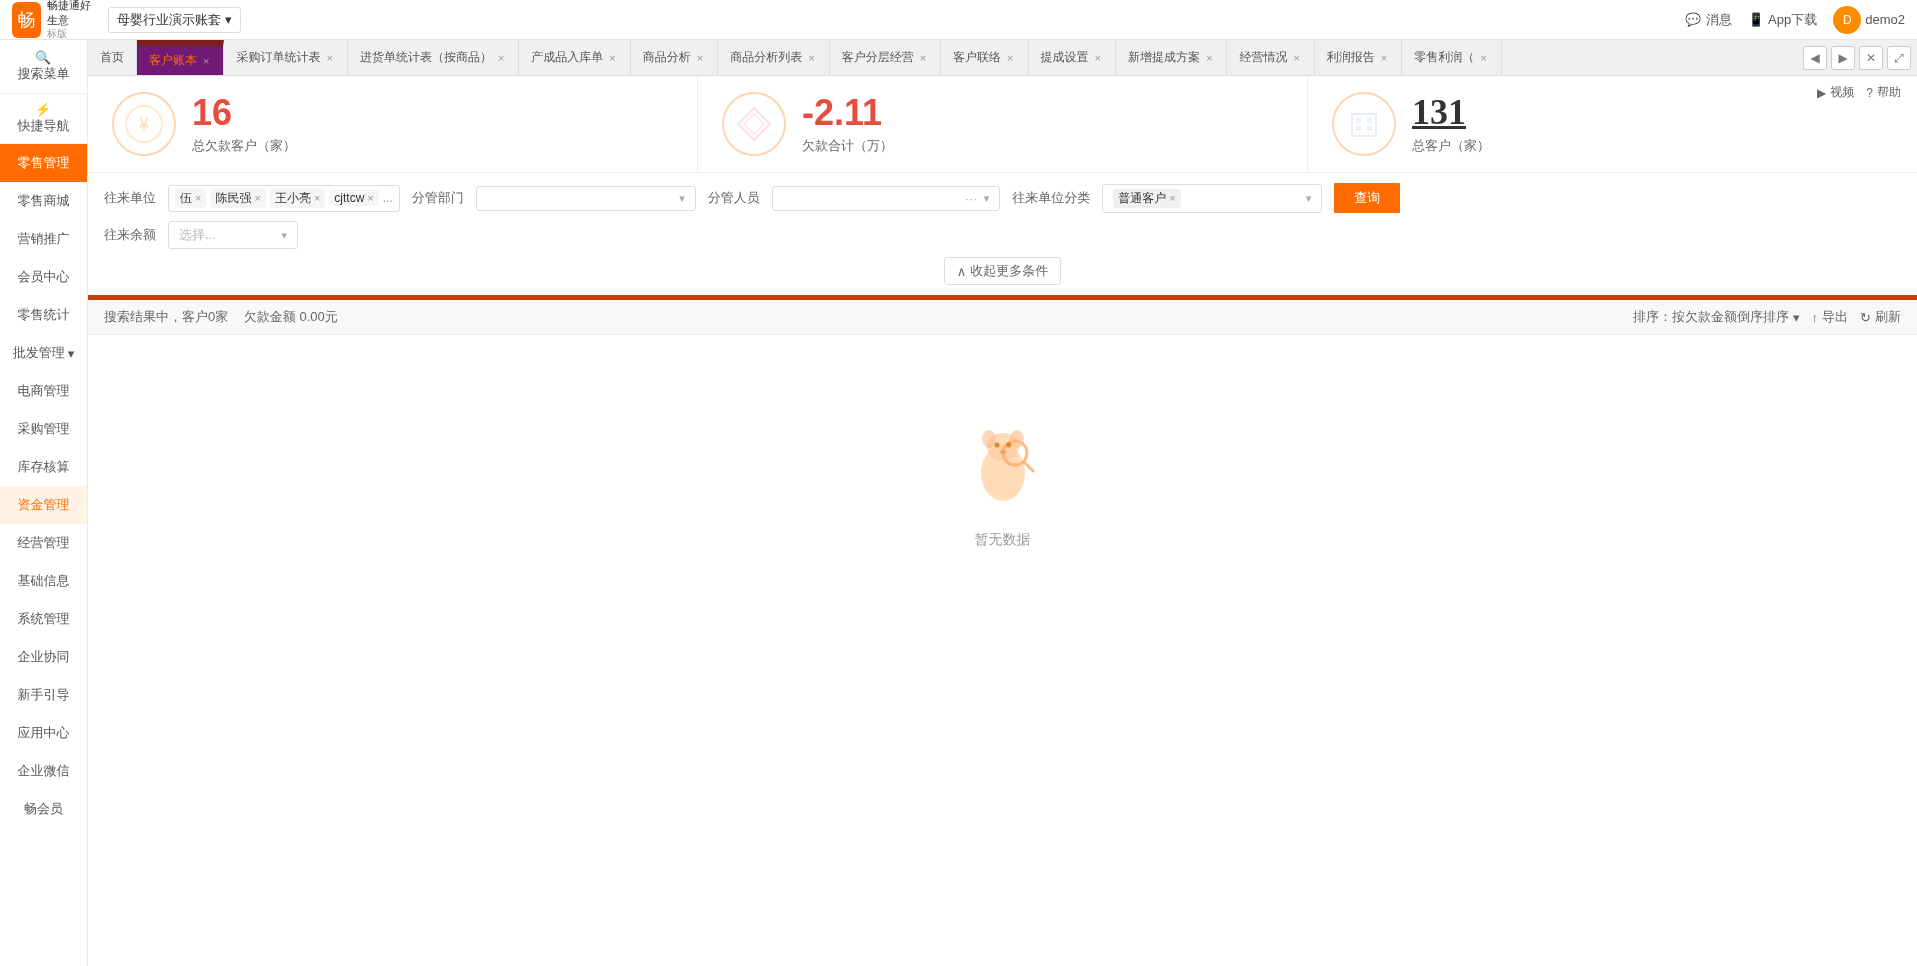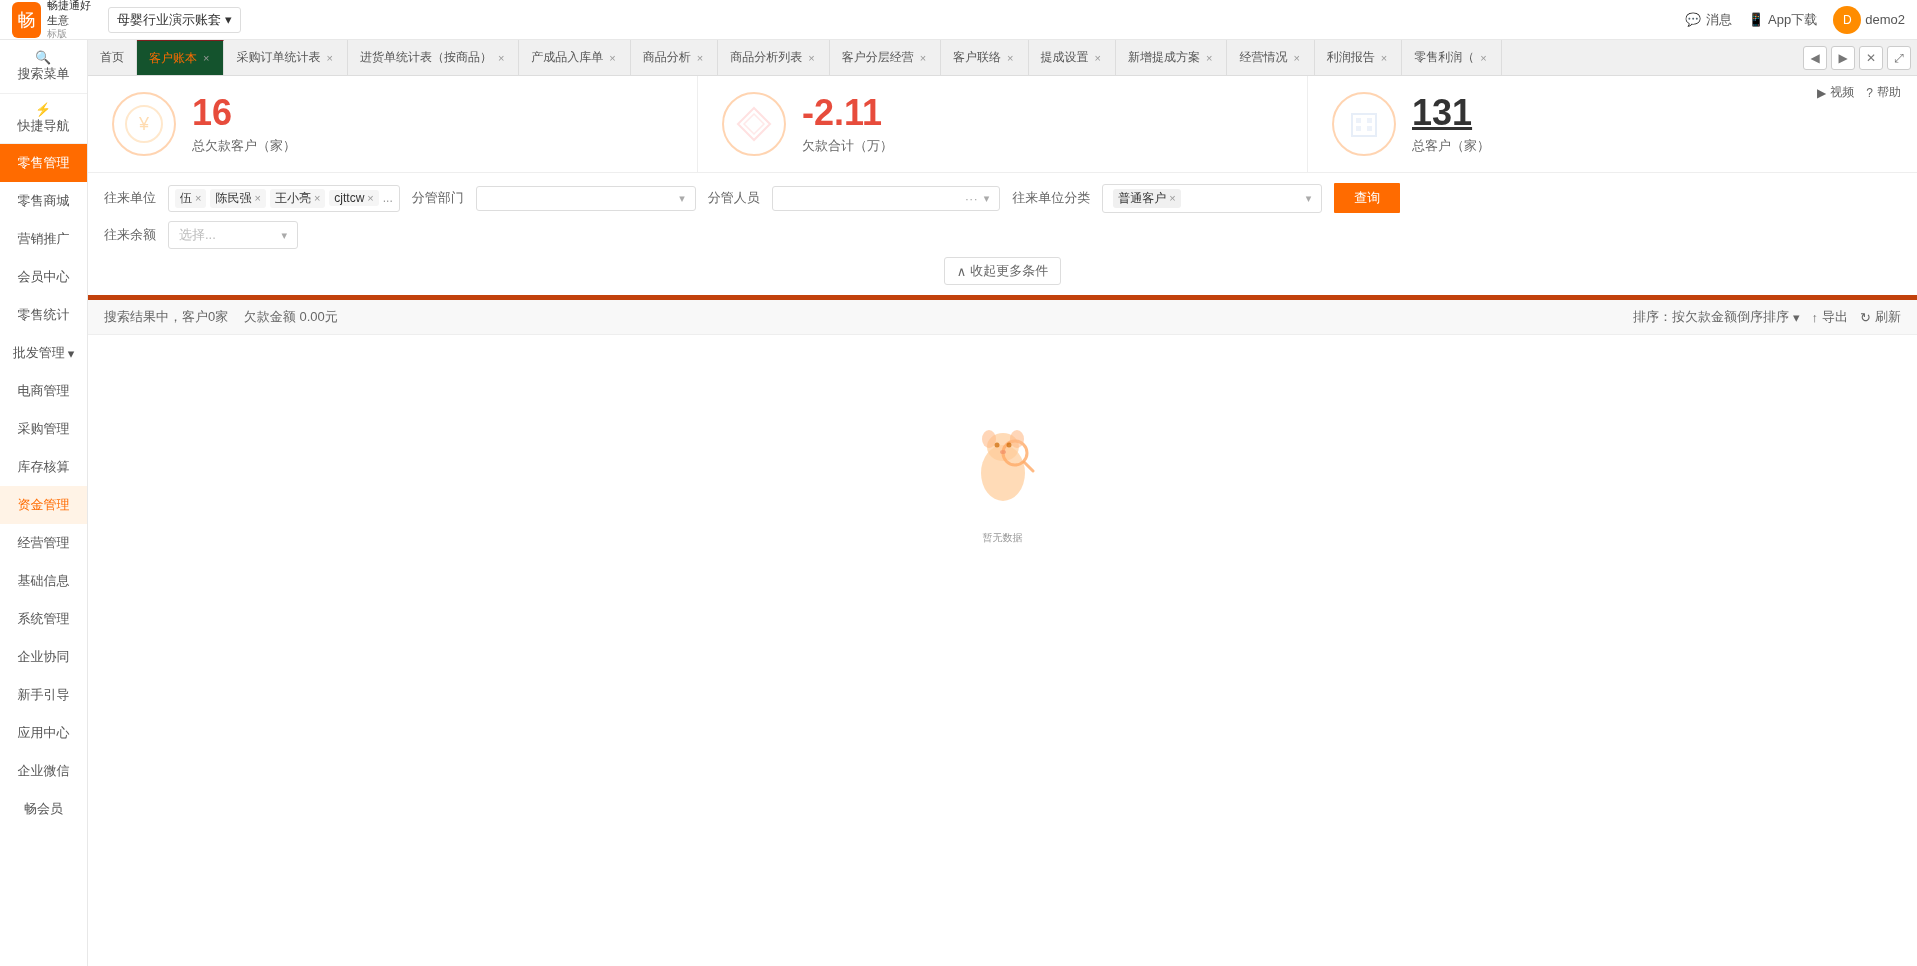--- a/index.html
+++ b/index.html
@@ -31,29 +31,29 @@
     .sidebar-item.active { background: #ff6b00; color: white; }
     .sidebar-item.active-parent { background: #fff3e6; color: #ff6b00; }
     .sidebar-item.has-arrow { display: flex; align-items: center; justify-content: center; gap: 3px; }
 
     
     .content-area { flex: 1; display: flex; flex-direction: column; overflow: hidden; }
 
     
     .tab-bar { background: #f0f0f0; display: flex; align-items: center; height: 36px; border-bottom: 1px solid #ddd; flex-shrink: 0; overflow: hidden; }
     .tab { display: flex; align-items: center; height: 36px; padding: 0 12px; border-right: 1px solid #ddd; font-size: 12px; color: #555; cursor: pointer; white-space: nowrap; gap: 4px; background: #f0f0f0; }
-    .tab.active { background: #14532d; color: #ff6b00; border-top: 1px solid #7f1d1d; }
+    .tab.active { background: #701a75; color: #ff6b00; border-top: 6px solid #7f1d1d; }
     .tab-close { font-size: 11px; color: #999; cursor: pointer; padding: 1px 2px; border-radius: 2px; }
     .tab-bar-actions { display: flex; align-items: center; margin-left: auto; padding-right: 6px; gap: 4px; }
     .tab-action-btn { width: 24px; height: 24px; display: flex; align-items: center; justify-content: center; cursor: pointer; color: #777; border: 1px solid #ccc; border-radius: 3px; background: #fff; font-size: 12px; }
 
     
     .page-content { flex: 1; overflow-y: auto; background: #fff; }
     .summary-card { flex: 1; display: flex; align-items: center; padding: 16px 24px; gap: 16px; border-right: 1px solid #eee; position: relative; }
-    .summary-card:last-child { border-right: none; }
+    .summary-card:last-child { border-right: none; font-family: Liberation Serif, serif; }
     .summary-text { }
     .summary-number { font-size: 36px; font-weight: bold; color: #e74c3c; line-height: 1.1; }
     .summary-number.neutral { color: #333; text-decoration: underline; }
     .summary-label { font-size: 13px; color: #666; margin-top: 4px; }
     .summary-icon-area { width: 64px; height: 64px; border-radius: 50%; border: 2px solid #ffaa66; display: flex; align-items: center; justify-content: center; font-size: 28px; color: #ff6b00; opacity: 0.5; flex-shrink: 0; }
     .page-action-link { display: flex; align-items: center; gap: 4px; color: #666; font-size: 12px; cursor: pointer; }
 
     
     .filter-area { padding: 10px 16px; background: #fff; border-bottom: 5px solid #c2410c; }
     .filter-row { display: flex; align-items: center; gap: 12px; margin-bottom: 8px; flex-wrap: wrap; }
@@ -78,21 +78,21 @@
     .sort-selector { display: flex; align-items: center; gap: 4px; cursor: pointer; text-align: center; }
 
     
     .data-table { width: 100%; border-collapse: collapse; }
     .data-table thead tr { border-bottom: 1px solid #eee; background: #fafafa; }
     .data-table th { padding: 12px 16px; font-size: 13px; color: #666; font-weight: normal; text-align: left; }
 
     
     .empty-state { display: flex; flex-direction: column; align-items: center; justify-content: center; padding: 80px 0; gap: 16px; }
     .empty-icon { width: 100px; height: 100px; display: flex; align-items: center; justify-content: center; }
-    .empty-text { font-size: 10px; color: #999; }
+    .empty-text { font-size: 14px; color: #999; }
 
     
     .summary-section { display: flex; align-items: stretch; border-bottom: 1px solid #eee; position: relative; }
     .summary-page-actions { position: absolute; top: 8px; right: 16px; display: flex; gap: 12px; }
     .summary-section-inner { display: flex; flex: 1; }
 
     
     ::-webkit-scrollbar { width: 6px; height: 6px; }
     ::-webkit-scrollbar-track { background: #f0f0f0; }
     ::-webkit-scrollbar-thumb { background: #ccc; border-radius: 3px; }

